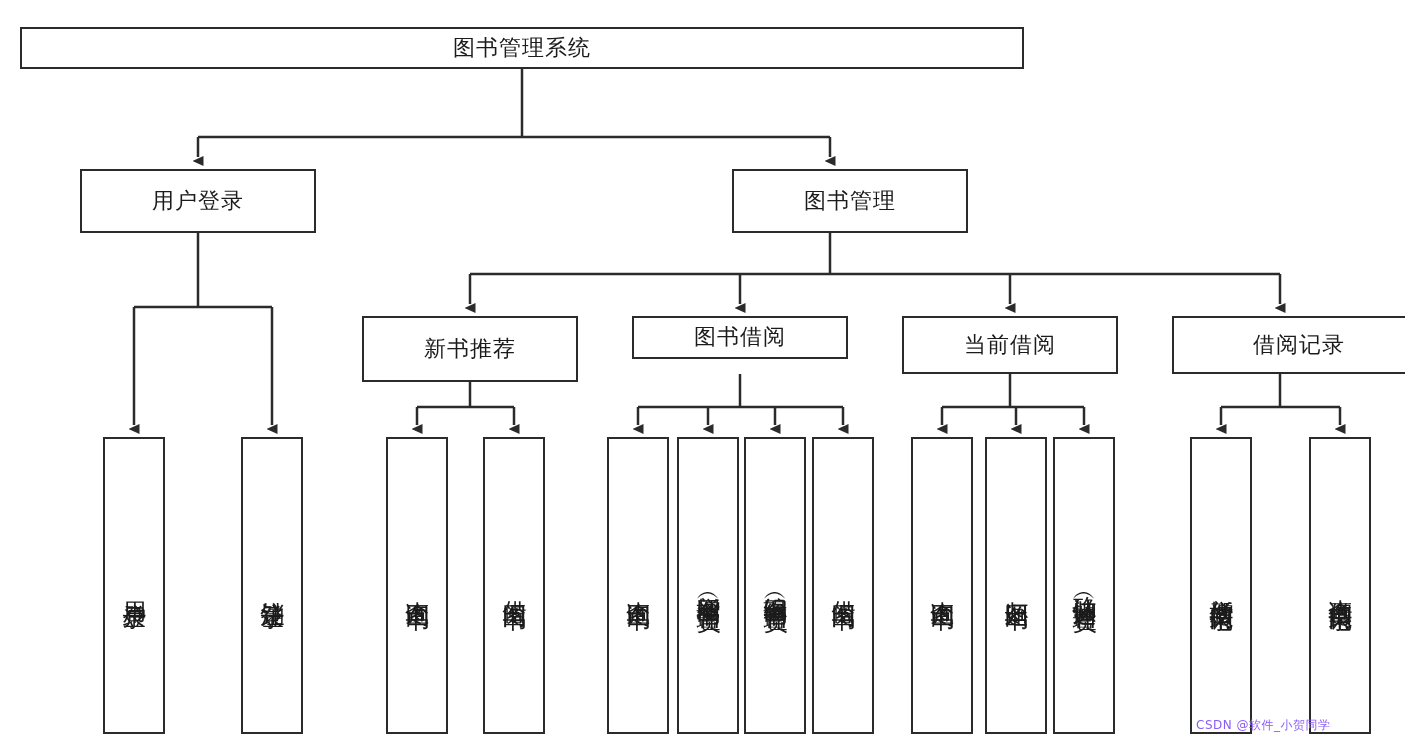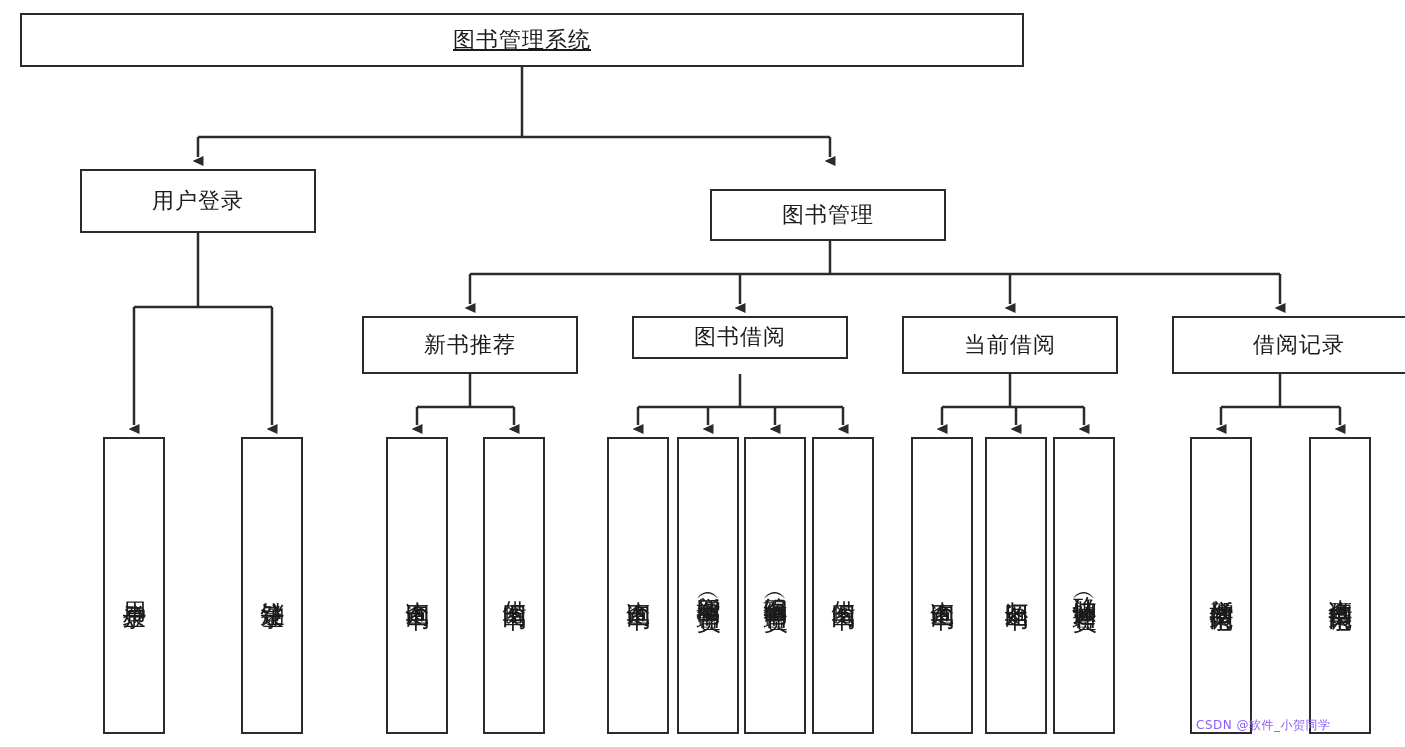--- a/index.html
+++ b/index.html
@@ -114,32 +114,32 @@
       <path d="M1016,407 L1016,425" marker-end="url(#arrow)"></path>
       <path d="M1084,407 L1084,425" marker-end="url(#arrow)"></path>
 
       <path d="M1280,374 L1280,407"></path>
       <path d="M1221,407 L1340,407"></path>
       <path d="M1221,407 L1221,425" marker-end="url(#arrow)"></path>
       <path d="M1340,407 L1340,425" marker-end="url(#arrow)"></path>
     </g>
   </svg>
 
-  <div class="node h" style="left:20px; top:13px; width:1004px; height:54px;text-decoration:underline;">
+  <div class="node h" style="left:20px; top:27px; width:1004px; height:42px;">
     <span class="label">图书管理系统</span>
   </div>
 
   <div class="node h" style="left:80px; top:169px; width:236px; height:64px;">
     <span class="label">用户登录</span>
   </div>
-  <div class="node h" style="left:710px; top:169px; width:236px; height:52px;margin-top:20px;">
+  <div class="node h" style="left:732px; top:169px; width:236px; height:64px;">
     <span class="label">图书管理</span>
   </div>
 
-  <div class="node h" style="left:362px; top:316px; width:216px; height:58px;">
+  <div class="node h" style="left:362px; top:316px; width:216px; height:66px;">
     <span class="label">新书推荐</span>
   </div>
   <div class="node h" style="left:632px; top:316px; width:216px; height:43px;">
     <span class="label">图书借阅</span>
   </div>
   <div class="node h" style="left:902px; top:316px; width:216px; height:58px;">
     <span class="label">当前借阅</span>
   </div>
   <div class="node h" style="left:1172px; top:316px; width:254px; height:58px;">
     <span class="label">借阅记录</span>

